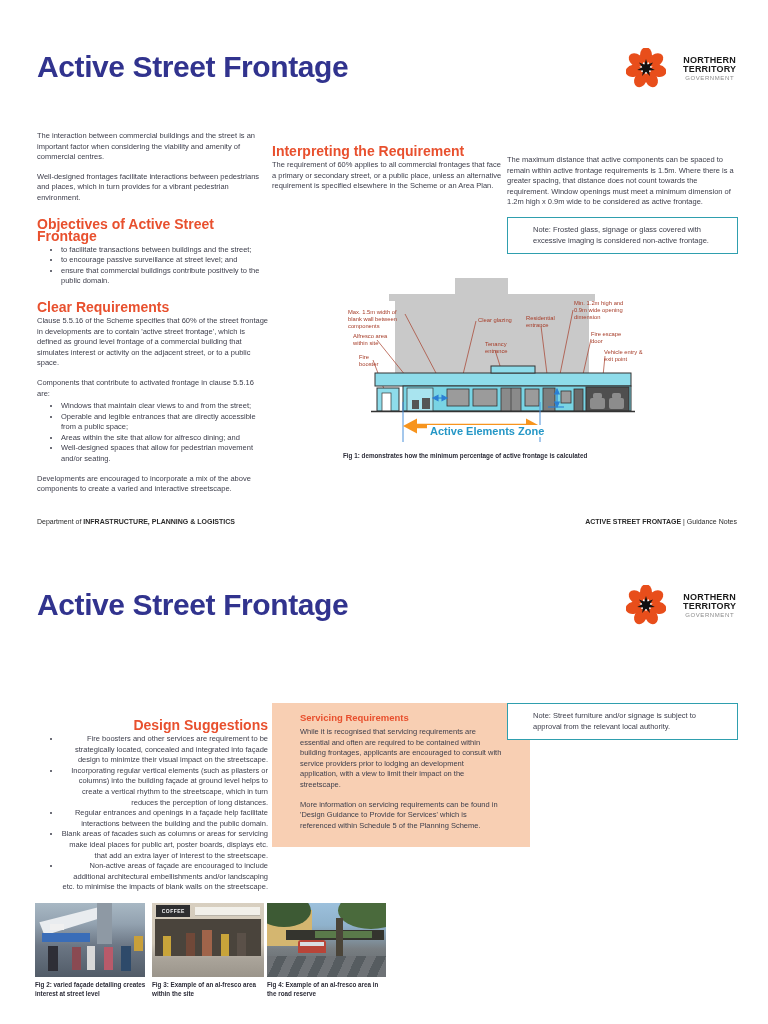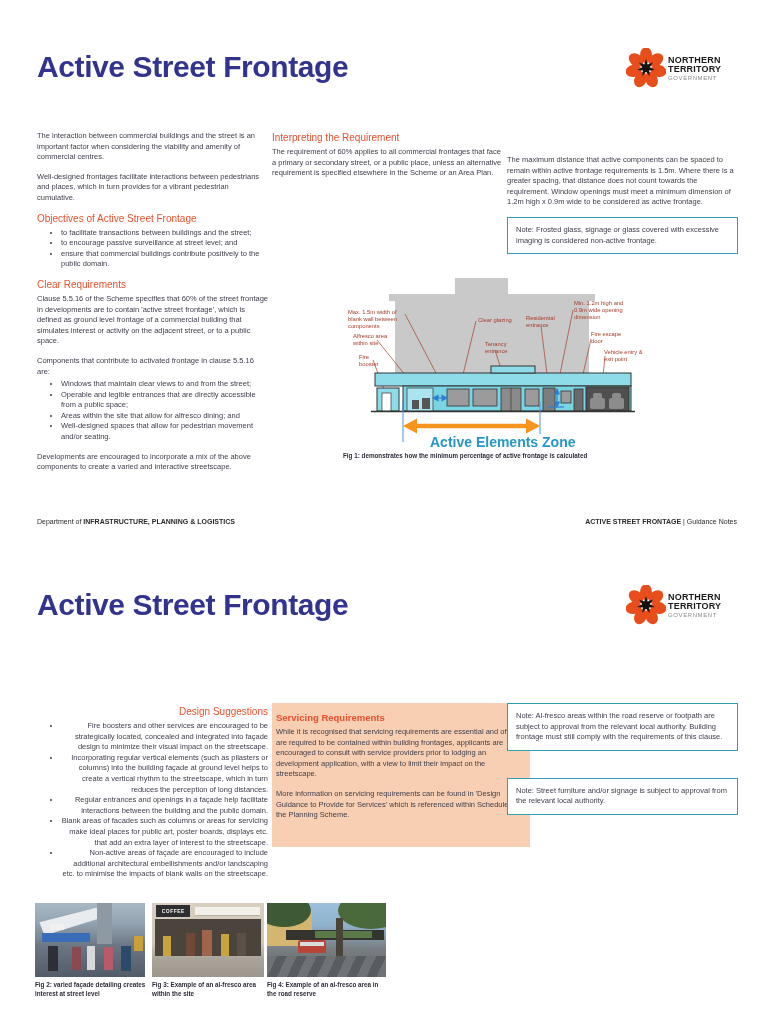--- a/index.html
+++ b/index.html
@@ -6,46 +6,46 @@
   html,body { background:#ffffff; }
   .canvas {
     position: relative; width: 768px; height: 1024px; background:#ffffff;
     font-family: "Liberation Sans", sans-serif; color:#3d3e4b; overflow:hidden;
   }
   .page-title {
     position:absolute; font-size:30px; font-weight:700; letter-spacing:-0.4px;
     color:#31338e; white-space:nowrap;
   }
   
-  .logo { position:absolute; display:flex; align-items:center; gap:2px; }
+  .logo { position:absolute; display:flex; align-items:center; gap:17px;text-align:center; }
   .logo-text { line-height:9px; }
   .logo-text .l1 { font-size:9px; font-weight:700; color:#1a1a1a; letter-spacing:0.2px; }
   .logo-text .l3 { font-size:6px; font-weight:400; color:#8b8b8b; letter-spacing:0.6px; }
   
   .col { position:absolute; width:231px; font-size:7.5px; line-height:10.6px; color:#3d3e4b; }
   .col p { margin:0 0 9px; }
-  .col h3 { font-size:10px; line-height:12px; font-weight:400; color:#e8502e; margin:1px 0 3px; }
+  .col h3 { font-size:14px; line-height:12px; font-weight:700; color:#e8502e; margin:14px 0 3px; }
   .col ul { margin:0 0 9px; padding-left:24px; list-style:disc; }
-  .notebox { border:1.5px solid #2f9fae; padding:7px 8px; background:#fff; }
+  .notebox { border:1.5px solid #2f9fae; padding:7px 25px; background:#fff; }
   .notebox + .notebox { margin-top:27px; }
   .servicing-box {
     position:absolute; left:272px; top:703px; width:258px; min-height:144px;
-    background:#f8cfb3; padding:9px 4px 12px; font-size:7.5px; line-height:10.6px;
+    background:#f8cfb3; padding:9px 28px 12px; font-size:7.5px; line-height:10.6px;
   }
   .servicing-box h3 { font-size:9.5px; line-height:12px; font-weight:700; color:#e8502e; margin:0 0 3px; }
   .servicing-box p { margin:0 0 9px; }
   
   .footer { position:absolute; top:518px; font-size:7px; color:#2a2a2a; white-space:nowrap; }
   .footer b { font-weight:700; }
   
   .diagram { position:absolute; left:343px; top:276px; width:400px; height:180px; }
   .diagram-svg { position:absolute; left:0; top:0; }
   .dlabel { position:absolute; font-size:5.8px; line-height:7px; color:#a63c28; }
   .zone-label {
-    position:absolute; left:84px; top:158px; font-size:14px; font-weight:700;
+    position:absolute; left:84px; top:149px; font-size:11px; font-weight:700;
     color:#2597c6; background:#ffffff; padding:0 3px; white-space:nowrap;
   }
   .fig-caption { position:absolute; font-size:6.3px; line-height:8.5px; font-weight:700; color:#2c2c38; }
   
   .photo { position:absolute; height:74px; overflow:hidden; background:#9aa4ae; }
   .photo div { position:absolute; }
   .ph-sign { display:flex; align-items:center; justify-content:center; color:#f2f2f2; font-size:5px; font-weight:700; letter-spacing:0.5px; }
 </style>
 </head>
 <body>
@@ -69,21 +69,21 @@
     </svg>
     <div class="logo-text">
       <div class="l1">NORTHERN</div>
       <div class="l1">TERRITORY</div>
       <div class="l3">GOVERNMENT</div>
     </div>
   </div>
 
   <div class="col" style="left:37px; top:131px;">
     <p>The interaction between commercial buildings and the street is an important factor when considering the viability and amenity of commercial centres.</p>
-    <p>Well-designed frontages facilitate interactions between pedestrians and places, which in turn provides for a vibrant pedestrian cumulative.</p>
+    <p>Well-designed frontages facilitate interactions between pedestrians and places, which in turn provides for a vibrant pedestrian environment.</p>
     <h3>Objectives of Active Street Frontage</h3>
     <ul>
       <li>to facilitate transactions between buildings and the street;</li>
       <li>to encourage passive surveillance at street level; and</li>
       <li>ensure that commercial buildings contribute positively to the public domain.</li>
     </ul>
     <h3>Clear Requirements</h3>
     <p>Clause 5.5.16 of the Scheme specifies that 60% of the street frontage in developments are to contain 'active street frontage', which is defined as ground level frontage of a commercial building that simulates interest or activity on the adjacent street, or to a public space.</p>
     <p style="margin-bottom:2px;">Components that contribute to activated frontage in clause 5.5.16 are:</p>
     <ul>
@@ -207,38 +207,35 @@
     <div class="logo-text">
       <div class="l1">NORTHERN</div>
       <div class="l1">TERRITORY</div>
       <div class="l3">GOVERNMENT</div>
     </div>
   </div>
 
   <div class="col" style="left:37px; top:705px;text-align:right;">
     <h3>Design Suggestions</h3>
     <ul>
-      <li>Fire boosters and other services are encouraged to be strategically located, concealed and integrated into façade design to minimize their visual impact on the streetscape.</li>
+      <li>Fire boosters and other services are requirement to be strategically located, concealed and integrated into façade design to minimize their visual impact on the streetscape.</li>
       <li>Incorporating regular vertical elements (such as pilasters or columns) into the building façade at ground level helps to create a vertical rhythm to the streetscape, which in turn reduces the perception of long distances.</li>
       <li>Regular entrances and openings in a façade help facilitate interactions between the building and the public domain.</li>
       <li>Blank areas of facades such as columns or areas for servicing make ideal places for public art, poster boards, displays etc. that add an extra layer of interest to the streetscape.</li>
       <li>Non-active areas of façade are encouraged to include additional architectural embellishments and/or landscaping etc. to minimise the impacts of blank walls on the streetscape.</li>
     </ul>
   </div>
 
   <div class="servicing-box">
     <h3>Servicing Requirements</h3>
     <p>While it is recognised that servicing requirements are essential and often are required to be contained within building frontages, applicants are encouraged to consult with service providers prior to lodging an development application, with a view to limit their impact on the streetscape.</p>
     <p style="margin-bottom:0;">More information on servicing requirements can be found in 'Design Guidance to Provide for Services' which is referenced within Schedule 5 of the Planning Scheme.</p>
   </div>
 
   <div class="col" style="left:507px; top:703px;">
-    <div class="notebox">
-      <span>Note: Al-fresco areas within the road reserve or footpath are subject to approval from the relevant local authority. Building frontage must still comply with the requirements of this clause.</span>
-    </div>
     <div class="notebox">
       <span>Note: Street furniture and/or signage is subject to approval from the relevant local authority.</span>
     </div>
   </div>
 
   <div class="photo" style="left:35px; top:903px; width:110px;">
     <div style="left:0;top:0;width:100%;height:100%;background:linear-gradient(180deg,#a8b8c4 0%,#93a2b0 28%,#6b7684 58%,#525c68 100%);"></div>
     <div style="left:4%;top:4%;width:58%;height:40%;background:#e9ecef;clip-path:polygon(0 55%,100% 0,100% 38%,8% 100%);"></div>
     <div style="left:56%;top:0;width:14%;height:55%;background:#8e99a4;"></div>
     <div style="left:6%;top:40%;width:44%;height:13%;background:#3a6db8;"></div>

